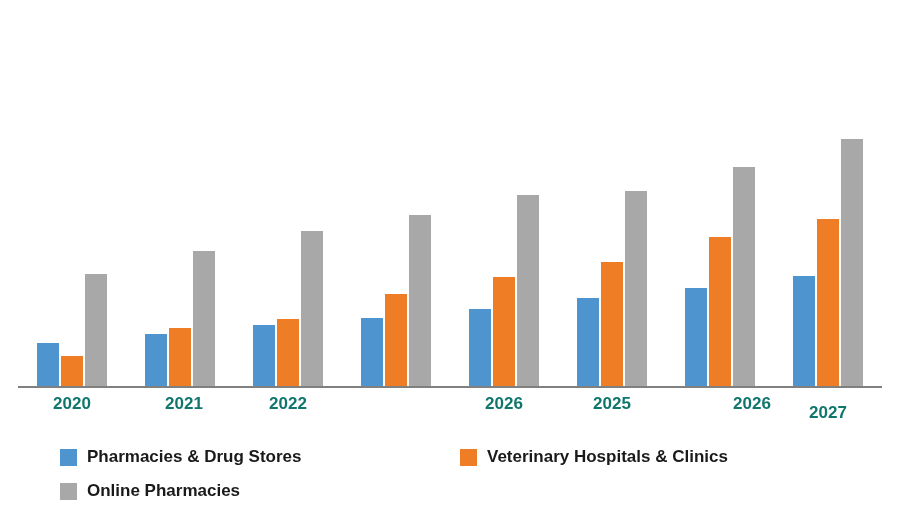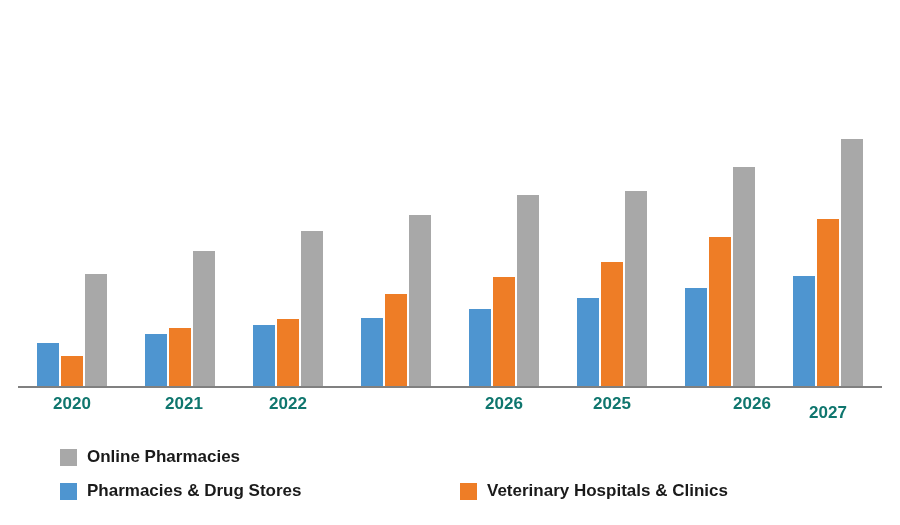--- a/index.html
+++ b/index.html
@@ -164,29 +164,29 @@
       <div class="x-label" style="left: 216px; width: 108px;">2022</div>
       <div class="x-label" style="left: 432px; width: 108px;">2026</div>
       <div class="x-label" style="left: 540px; width: 108px;">2025</div>
       <div class="x-label" style="left: 680px; width: 108px; text-align: center;">2026</div>
       <div class="x-label" style="left: 756px; width: 108px; margin-top: 9px;">2027</div>
     </div>
 
   <div class="legend">
     <div class="legend-row">
       <div class="legend-item pos0">
-        <span class="swatch" id="sw2" style="background: rgb(168, 168, 168);"></span>
-        <span class="legend-label">Online Pharmacies</span>
-      </div>
-    </div>
-    <div class="legend-row">
-      <div class="legend-item pos0">
         <span class="swatch" id="sw0" style="background: rgb(78, 149, 208);"></span>
         <span class="legend-label">Pharmacies &amp; Drug Stores</span>
       </div>
       <div class="legend-item pos1">
         <span class="swatch" id="sw1" style="background: rgb(238, 125, 38);"></span>
         <span class="legend-label">Veterinary Hospitals &amp; Clinics</span>
       </div>
     </div>
+    <div class="legend-row">
+      <div class="legend-item pos0">
+        <span class="swatch" id="sw2" style="background: rgb(168, 168, 168);"></span>
+        <span class="legend-label">Online Pharmacies</span>
+      </div>
+    </div>
   </div>
 
 </div>
 
 </body></html>

